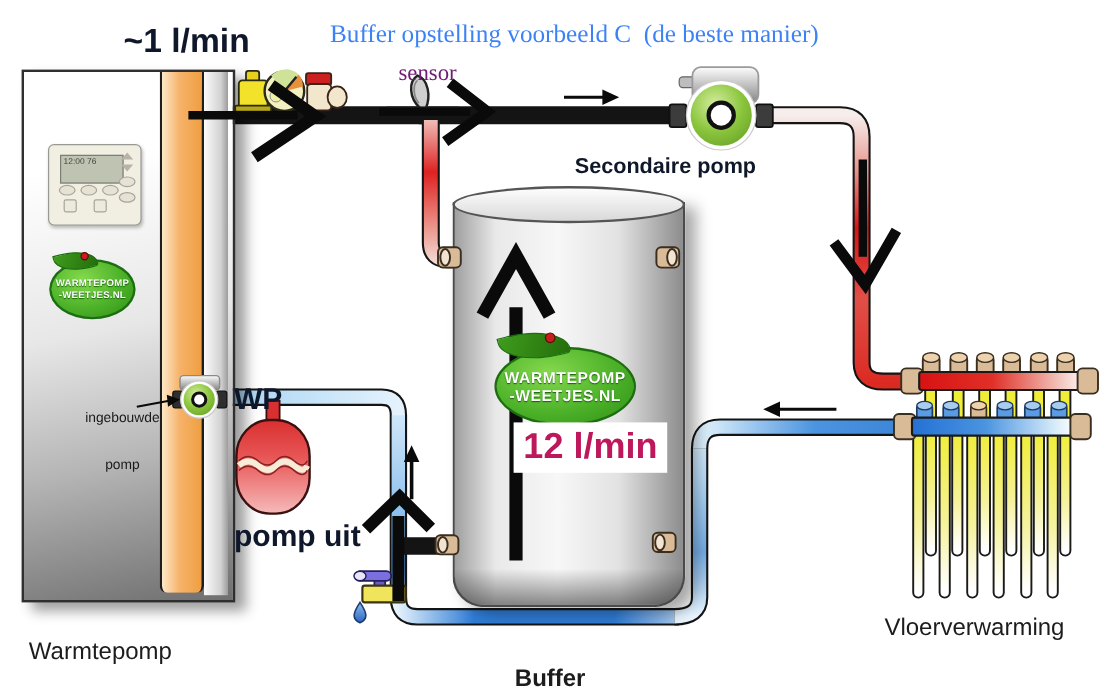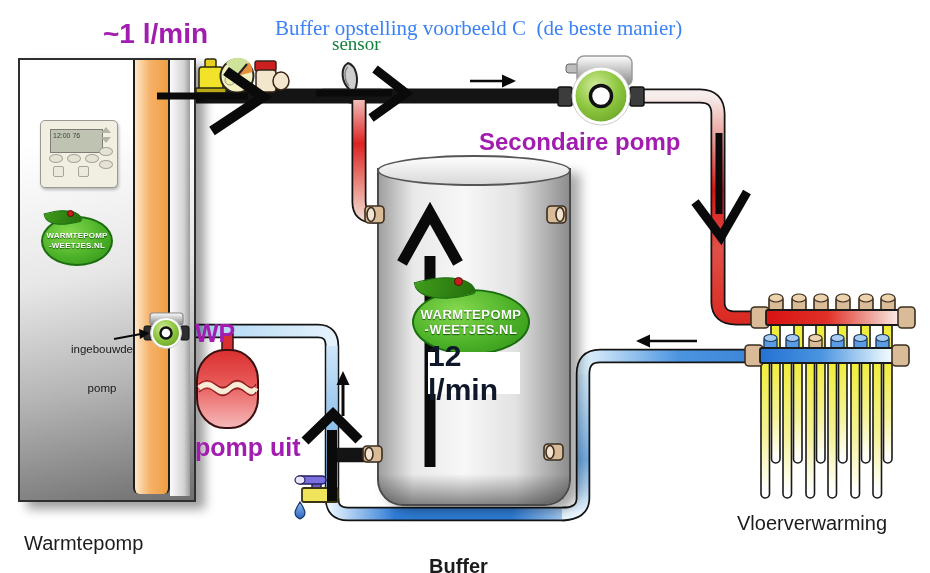--- a/index.html
+++ b/index.html
@@ -3,29 +3,29 @@
 <meta charset="utf-8">
 <style>
   html,body{margin:0;padding:0;background:#fff;}
   .stage{position:relative;width:930px;height:573px;background:#fff;overflow:hidden;
          font-family:"Liberation Sans", sans-serif;}
   .abs{position:absolute;}
   svg.layer{position:absolute;left:0;top:0;}
 
   
   .title{left:257px;top:16px;font-family:Liberation Serif, serif;font-size:21px;color:#3b82f6;white-space:pre;margin-left:18px;}
-  .lbl{font-weight:bold;color:#a21caf;white-space:pre;}
+  .lbl{font-weight:bold;color:#0f172a;white-space:pre;}
   .lbl-flow-wp{left:103px;top:18px;font-size:28px;}
-  .lbl-sensor{left:332px;top:33px;font-family:"Liberation Serif", serif;font-size:19px;font-weight:normal;color:#15803d;}
-  .lbl-secpomp{left:479px;top:128px;font-size:24px;}
+  .lbl-sensor{left:332px;top:51px;font-family:"Liberation Serif", serif;font-size:19px;font-weight:normal;color:#701a75;}
+  .lbl-secpomp{left:479px;top:128px;font-size:18px;}
   .lbl-13{left:734px;top:155px;font-size:25px;}
   .lbl-wpuit{left:195px;top:238px;font-size:25px;line-height:38px;}
   .lbl-ingebouwd{left:52px;top:317px;width:100px;font-size:11.5px;line-height:13px;font-weight:normal;color:#1a1a1a;text-align:center;}
-  .box-12{left:428px;top:352px;width:92px;height:42px;background:#fff;display:flex;align-items:center;justify-content:center;
-          font-size:30px;font-weight:bold;color:#0f172a;}
+  .box-12{left:428px;top:352px;width:128px;height:42px;background:#fff;display:flex;align-items:center;justify-content:center;
+          font-size:30px;font-weight:bold;color:#be185d;}
   .caption{font-size:20px;color:#1c1c1c;}
   .cap-wp{left:24px;top:532px;}
   .cap-buffer{left:429px;top:555px;font-weight:bold;}
   .cap-floor{left:737px;top:512px;}
 
   
   .wp-body{left:18px;top:58px;width:174px;height:440px;border:2px solid #2f2f2f;
            background:linear-gradient(168deg,#ffffff 18%,#e7e7e7 48%,#b5b5b5 72%,#6f6f6f 100%);
            box-shadow:9px 7px 10px rgba(0,0,0,0.38);}
   .wp-stripe{left:113px;top:0px;width:33px;height:434px;border-left:2px solid #1d1d1d;border-right:2px solid #1d1d1d;

